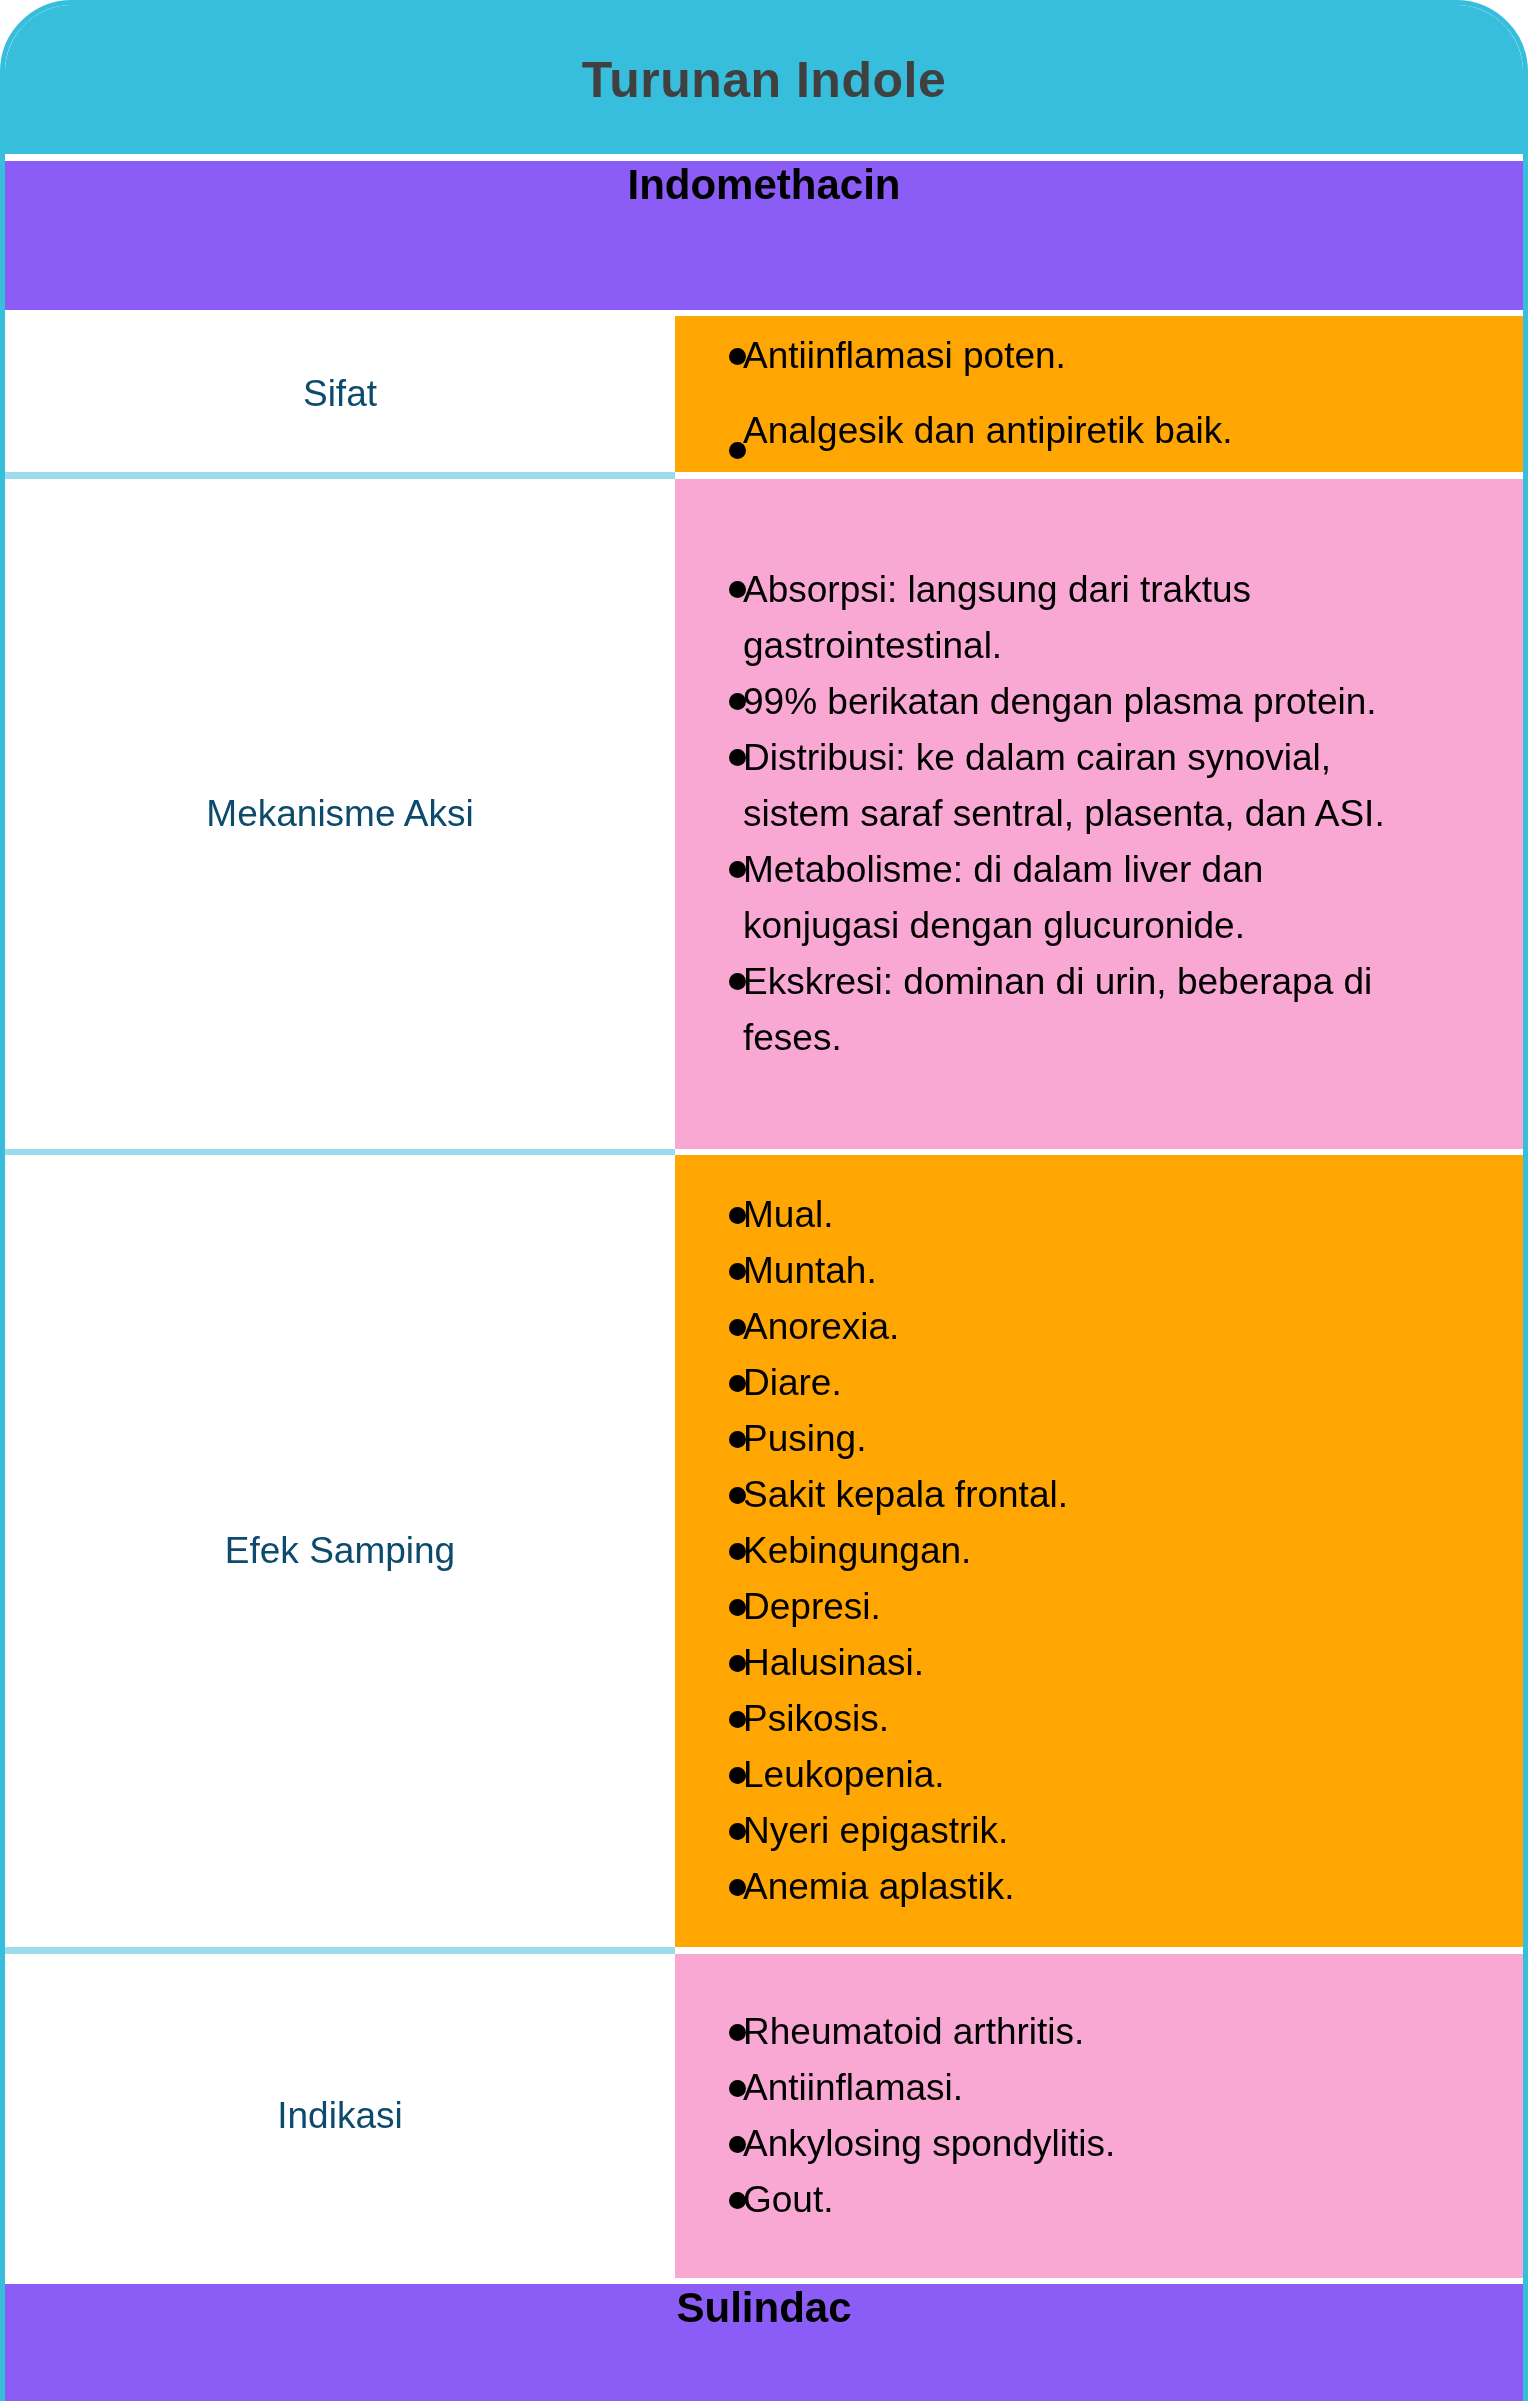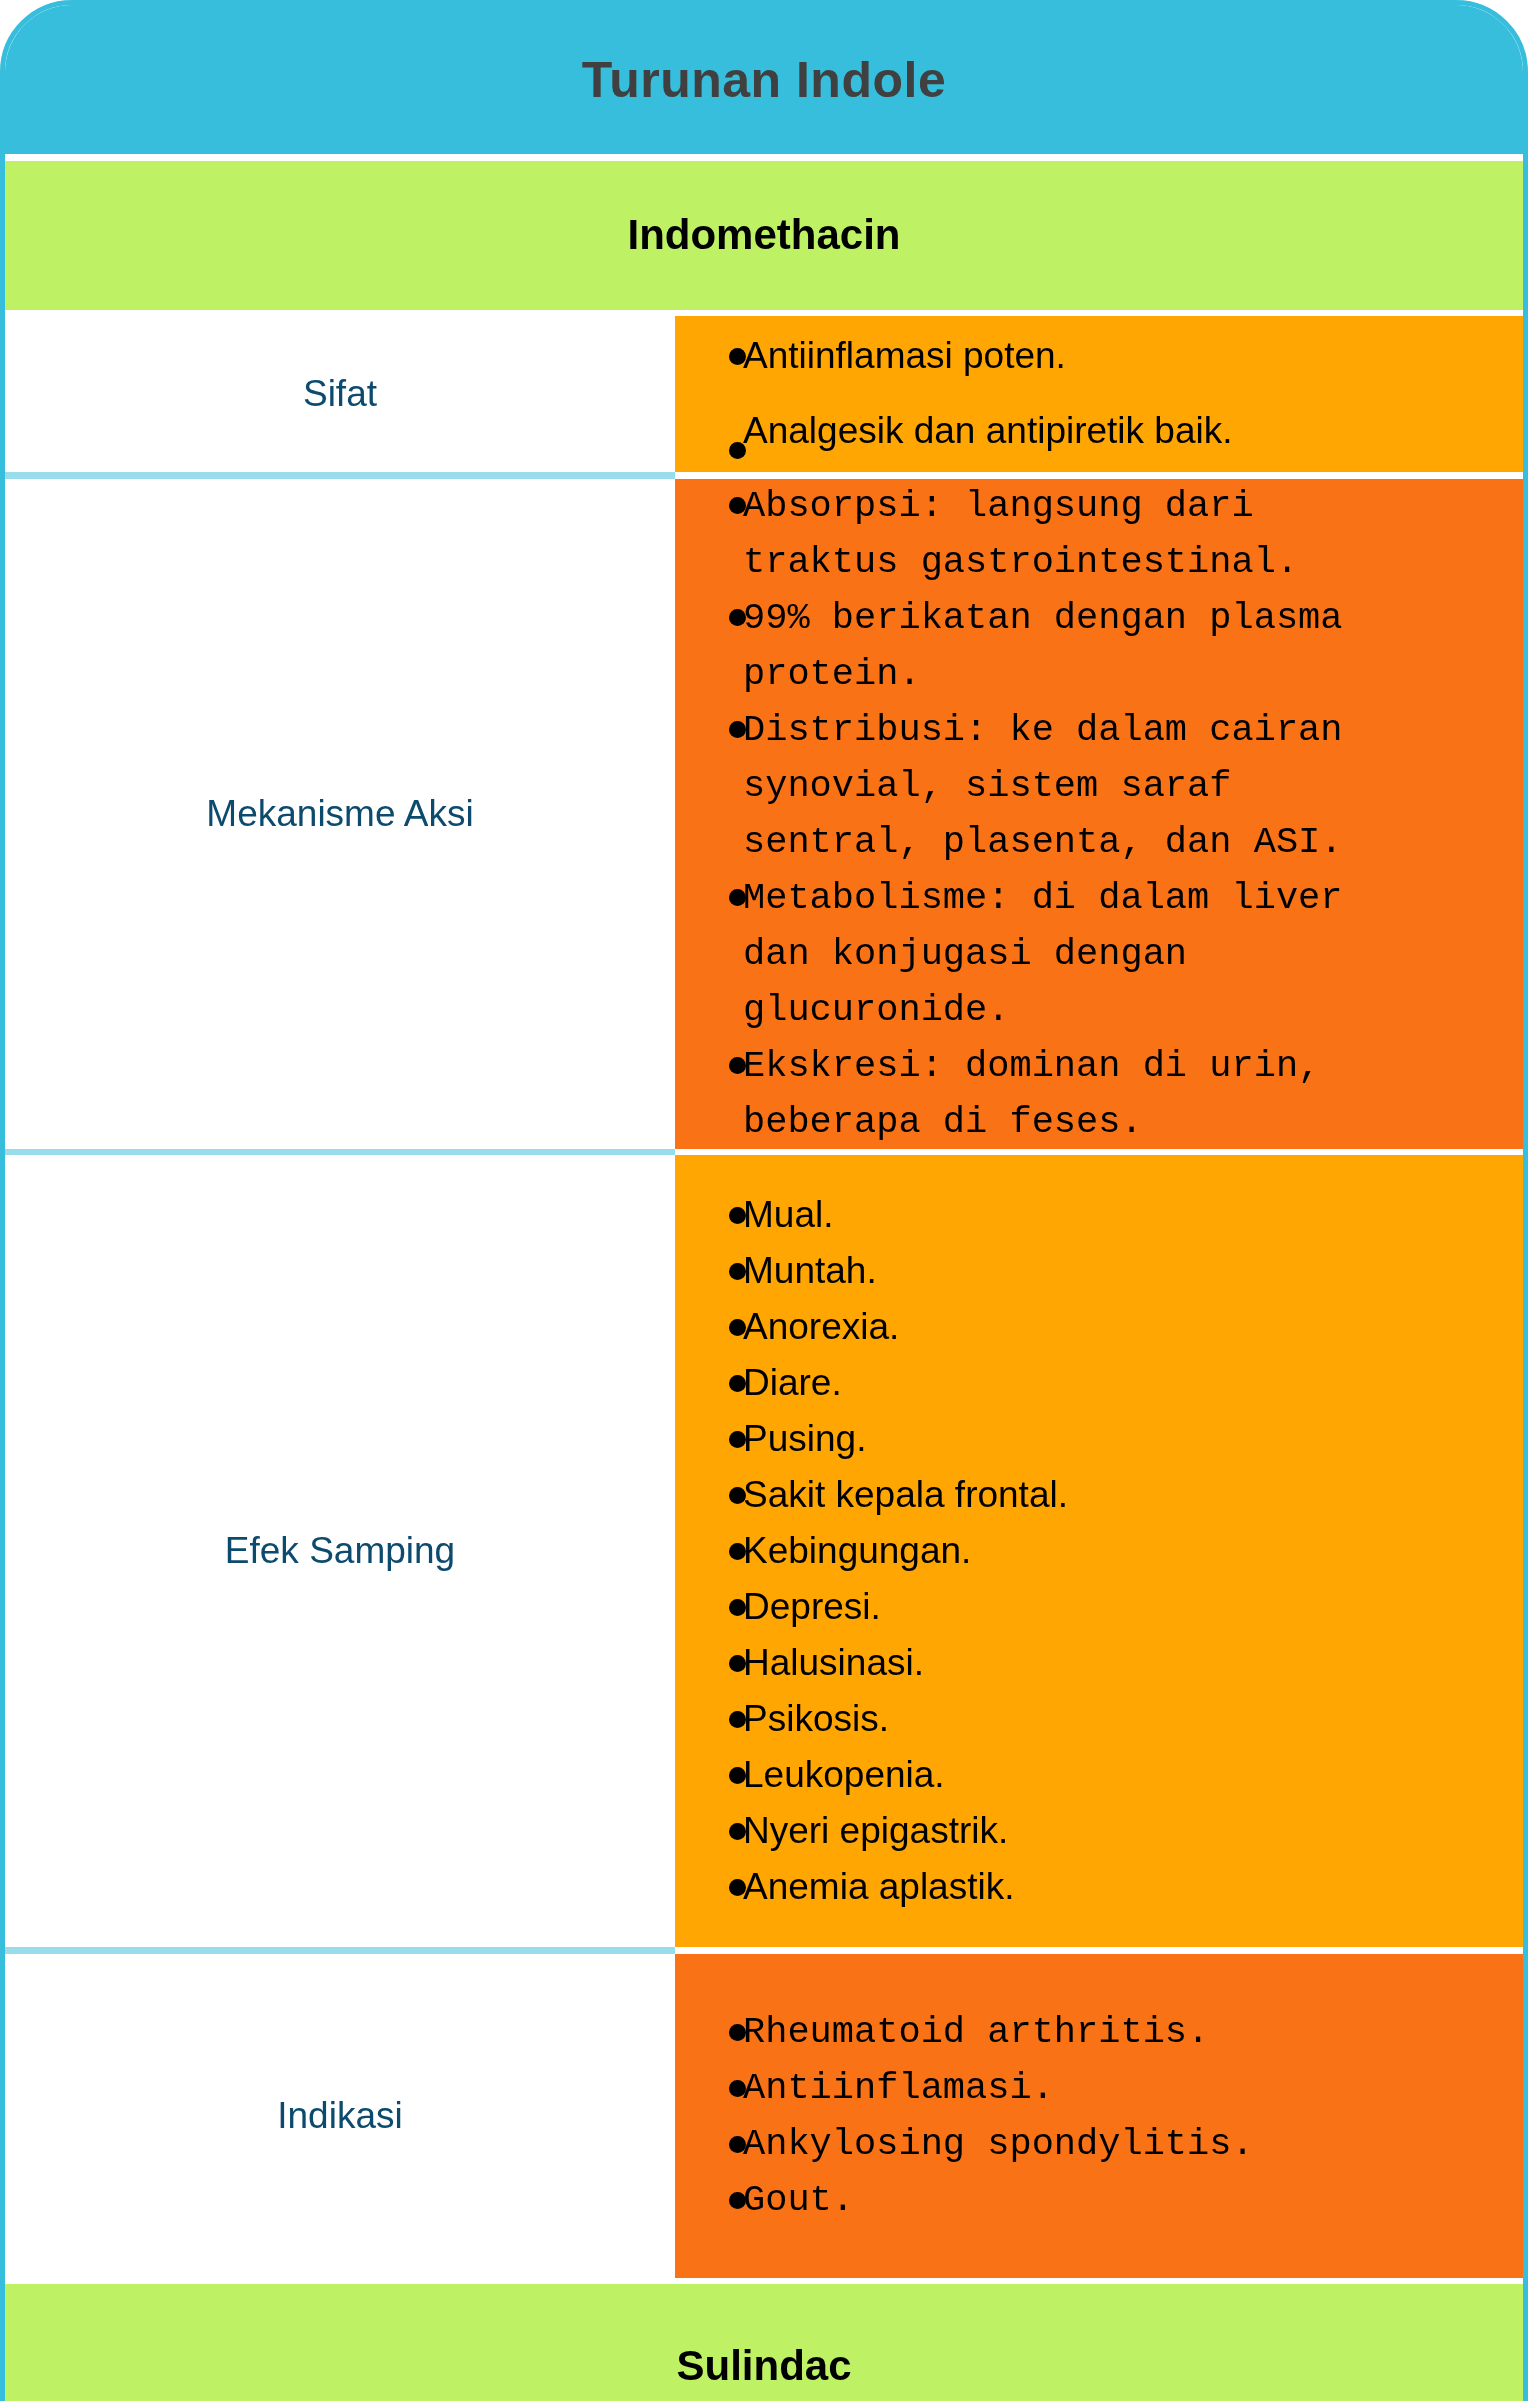--- a/index.html
+++ b/index.html
@@ -21,41 +21,41 @@
     flex: none; height: 149px;
     background: #37BEDC;
     display: flex; align-items: center; justify-content: center;
   }
   .title-bar .title {
     color: #404040; font-size: 50px; font-weight: bold; letter-spacing: 0.5px;
   }
   .gap { flex: none; height: 6.2px; background: #ffffff; }
   .gap-tall { flex: none; height: 6.7px; background: #ffffff; }
   .section-header {
-    flex: none; background: #bef264;
-    display: flex; align-items: center; justify-content: center;
+    flex: none; background: #8b5cf6;
+    display: flex; align-items: flex-start; justify-content: center;
   }
   .section-header .section-title {
     color: #000000; font-size: 42px; font-weight: bold;
   }
   .sh-indomethacin { height: 149px; }
   .sh-sulindac { height: 164px; }
 
   .row { flex: none; display: flex; }
   .label-cell {
     flex: none; width: 670px; background: #ffffff;
     display: flex; align-items: center; justify-content: center;
   }
   .label-cell .label-text { font-size: 37px; color: #0c4a6e; }
   .content-cell {
     flex: 1;
     display: flex; flex-direction: column; justify-content: center;
   }
   .tone-dark  { background: #FFA602; }
-  .tone-light { background: #f97316; font-family: Liberation Mono, monospace; }
+  .tone-light { background: #f9a8d4; }
 
   .row-sifat         { height: 156px; }
   .row-mekanisme     { height: 670px; }
   .row-efek          { height: 792px; }
   .row-indikasi      { height: 324px; }
 
   .sep { flex: none; height: 6.7px; display: flex; }
   .sep-left  { flex: none; width: 670px; background: #99DCEC; }
   .sep-right { flex: 1; background: #ffffff; }
 

